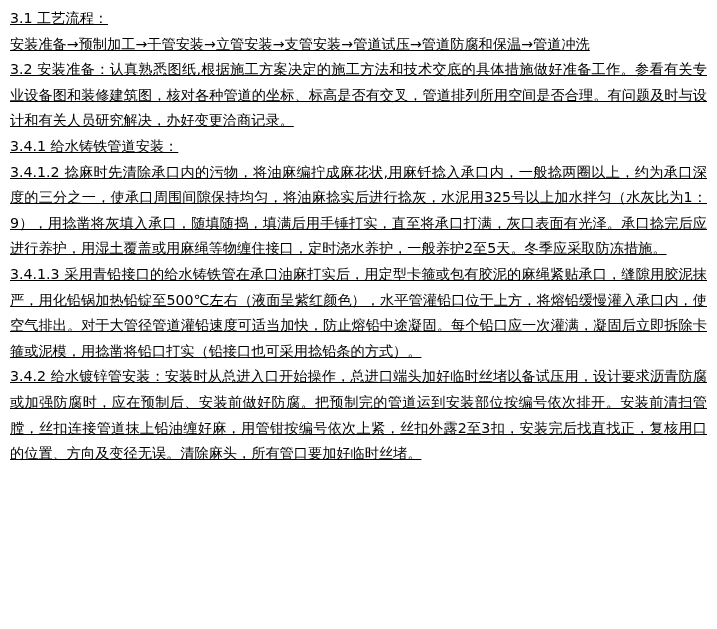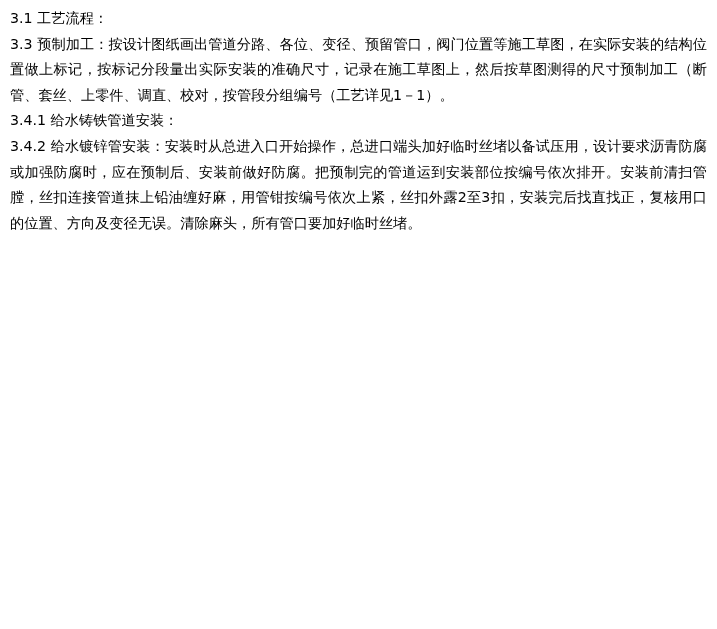--- a/index.html
+++ b/index.html
@@ -21,24 +21,28 @@
     padding: 6px 10px 0 10px;
   }
   .para {
     font-size: 14.2px;
     line-height: 25.6px;
     text-align: justify;
     text-justify: inter-ideograph;
     margin: 0;
     letter-spacing: 0px;
     word-break: break-all;
+    text-decoration: underline;
   }
 </style>
 </head>
 <body>
 
 <div class="page">
   <p class="para">    3.1            工艺流程：</p>
-  <p class="para">    3.3   预制加工：按设计图纸画出管道分路、各位、变径、预留管口，阀门位置等施工草图，在实际安装的结构位置做上标记，按标记分段量出实际安装的准确尺寸，记录在施工草图上，然后按草图测得的尺寸预制加工（断管、套丝、上零件、调直、校对，按管段分组编号（工艺详见1－1）。</p>
+  <p class="para">    安装准备→预制加工→干管安装→立管安装→支管安装→管道试压→管道防腐和保温→管道冲洗</p>
+  <p class="para">    3.2   安装准备：认真熟悉图纸,根据施工方案决定的施工方法和技术交底的具体措施做好准备工作。参看有关专业设备图和装修建筑图，核对各种管道的坐标、标高是否有交叉，管道排列所用空间是否合理。有问题及时与设计和有关人员研究解决，办好变更洽商记录。</p>
   <p class="para">    3.4.1   给水铸铁管道安装：</p>
+  <p class="para">    3.4.1.2    捻麻时先清除承口内的污物，将油麻编拧成麻花状,用麻钎捻入承口内，一般捻两圈以上，约为承口深度的三分之一，使承口周围间隙保持均匀，将油麻捻实后进行捻灰，水泥用325号以上加水拌匀（水灰比为1：9），用捻凿将灰填入承口，随填随捣，填满后用手锤打实，直至将承口打满，灰口表面有光泽。承口捻完后应进行养护，用湿土覆盖或用麻绳等物缠住接口，定时浇水养护，一般养护2至5天。冬季应采取防冻措施。</p>
+  <p class="para">    3.4.1.3    采用青铅接口的给水铸铁管在承口油麻打实后，用定型卡箍或包有胶泥的麻绳紧贴承口，缝隙用胶泥抹严，用化铅锅加热铅锭至500℃左右（液面呈紫红颜色），水平管灌铅口位于上方，将熔铅缓慢灌入承口内，使空气排出。对于大管径管道灌铅速度可适当加快，防止熔铅中途凝固。每个铅口应一次灌满，凝固后立即拆除卡箍或泥模，用捻凿将铅口打实（铅接口也可采用捻铅条的方式）。</p>
   <p class="para">    3.4.2    给水镀锌管安装：安装时从总进入口开始操作，总进口端头加好临时丝堵以备试压用，设计要求沥青防腐或加强防腐时，应在预制后、安装前做好防腐。把预制完的管道运到安装部位按编号依次排开。安装前清扫管膛，丝扣连接管道抹上铅油缠好麻，用管钳按编号依次上紧，丝扣外露2至3扣，安装完后找直找正，复核用口的位置、方向及变径无误。清除麻头，所有管口要加好临时丝堵。</p>
 
 </div>
 
 </body></html>

